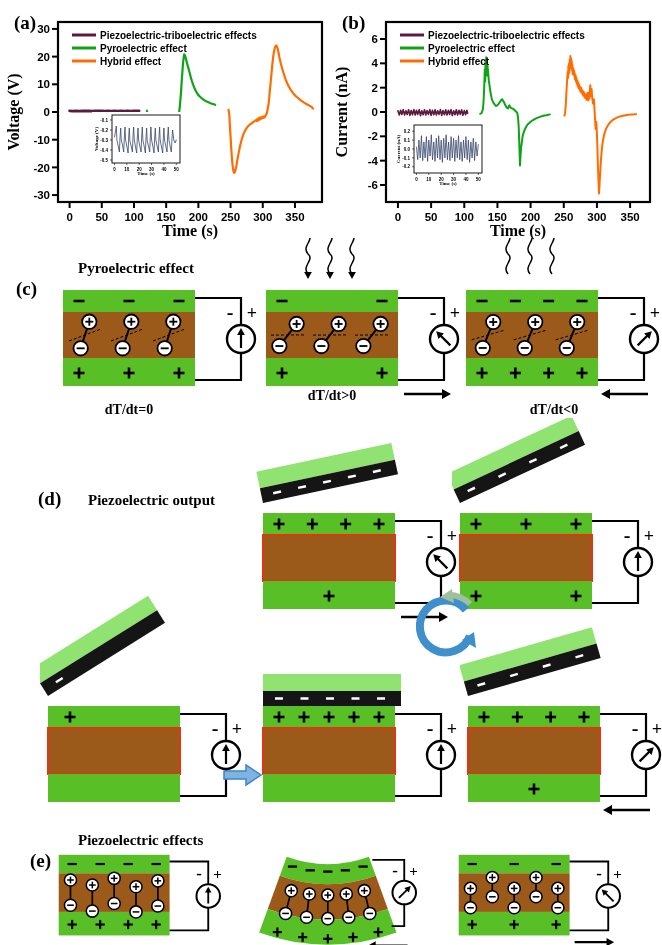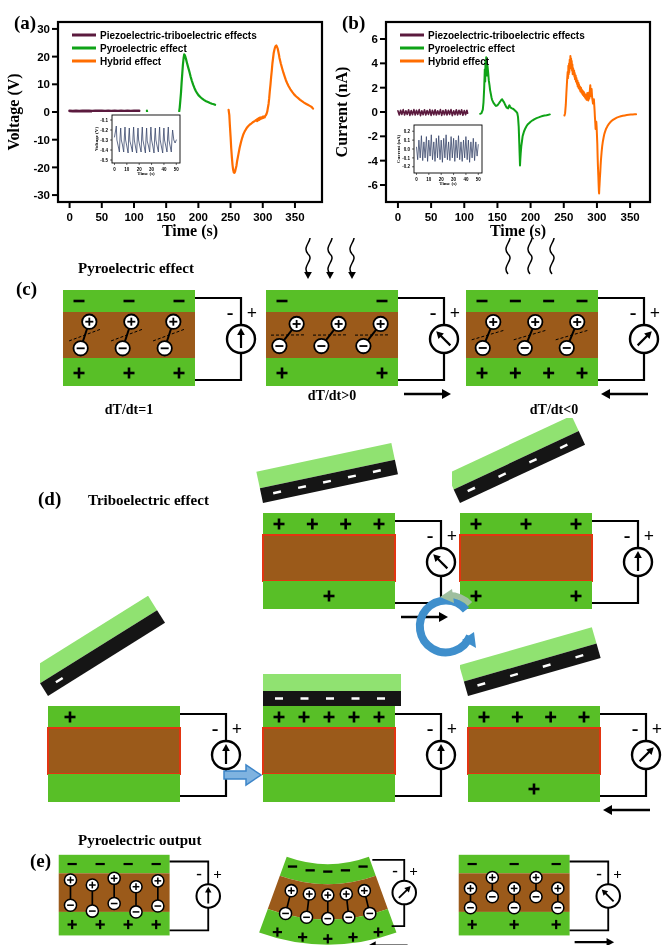--- a/index.html
+++ b/index.html
@@ -318,26 +318,26 @@
         <path d="M 186 115 V 142 H 140" fill="none" stroke="#000" stroke-width="2.2"></path>
         <circle cx="186" cy="101" r="14" fill="#fff" stroke="#000" stroke-width="2.4"></circle>
         <text x="175" y="81" text-anchor="middle" font-size="20" font-weight="bold" font-family="&quot;Liberation Serif&quot;,serif">-</text>
         <text x="197" y="81" text-anchor="middle" font-size="18" font-weight="bold" font-family="&quot;Liberation Serif&quot;,serif">+</text>
         <line x1="179.637" y1="107.363" x2="190.242" y2="96.758" stroke="#000" stroke-width="2.2"></line>
         <polygon points="193.777,93.223 191.54994999999997,100.89395 186.10604999999998,95.45004999999999" fill="#000"></polygon>
         <line x1="190" y1="156" x2="150" y2="156" stroke="#000" stroke-width="2.6"></line>
         <polygon points="143,156 152,151.05 152,160.95" fill="#000"></polygon>
       </g>
     </svg>
-  <div class="dtlabel" style="left:55px;top:402px">dT/dt=1</div>
+  <div class="dtlabel" style="left:55px;top:402px">dT/dt=0</div>
   <div class="dtlabel" style="left:258px;top:388px">dT/dt&gt;0</div>
   <div class="dtlabel" style="left:480px;top:402px">dT/dt&lt;0</div>
 
   <div class="secletter" style="left:38px;top:488px">(d)</div>
-  <div class="sectitle" style="left:88px;top:492px">Triboelectric effect</div>
+  <div class="sectitle" style="left:88px;top:492px">Piezoelectric output</div>
   <svg class="cell" style="left:255px;top:418px" width="230" height="225">
       <g>
         <g transform="rotate(-12 8 85)">
           <rect x="8" y="53" width="138" height="17" fill="#90e271"></rect>
           <rect x="8" y="70" width="138" height="15" fill="#151515"></rect>
           <line x1="20" y1="77.5" x2="28" y2="77.5" stroke="#fff" stroke-width="2.5"></line>
           <line x1="45.5" y1="77.5" x2="53.5" y2="77.5" stroke="#fff" stroke-width="2.5"></line>
           <line x1="71" y1="77.5" x2="79" y2="77.5" stroke="#fff" stroke-width="2.5"></line>
           <line x1="96.5" y1="77.5" x2="104.5" y2="77.5" stroke="#fff" stroke-width="2.5"></line>
           <line x1="122" y1="77.5" x2="130" y2="77.5" stroke="#fff" stroke-width="2.5"></line>
@@ -492,21 +492,21 @@
     <polygon points="68,44 56,52 70,60" fill="#3f8fcc"></polygon>
     <path d="M 64 16 A 30 30 0 0 0 42 7" fill="none" stroke="#9fbf9f" stroke-width="6"></path>
     <polygon points="46,1 34,9 48,15" fill="#9fbf9f"></polygon>
   </svg>
 
   <svg style="position:absolute;left:222px;top:762px" width="42" height="26" viewBox="0 0 42 26">
     <polygon points="2,9 24,9 24,3 39,13 24,23 24,17 2,17" fill="#7fb3e0" stroke="#3d85c8" stroke-width="1.5"></polygon>
   </svg>
 
   <div class="secletter" style="left:30px;top:850px">(e)</div>
-  <div class="sectitle" style="left:78px;top:832px">Pyroelectric output</div>
+  <div class="sectitle" style="left:78px;top:832px">Piezoelectric effects</div>
   <svg class="cell" style="left:52px;top:838px" width="200" height="107">
       <g transform="scale(0.84)">
         <rect x="8" y="20" width="132" height="22" fill="#58bf27"></rect>
         <rect x="8" y="42" width="132" height="46" fill="#9b5a1a"></rect>
         <rect x="8" y="88" width="132" height="28" fill="#58bf27"></rect>
         <line x1="18.5" y1="31" x2="29.5" y2="31" stroke="#000" stroke-width="2.6"></line>
         <line x1="51.833333333333336" y1="31" x2="62.833333333333336" y2="31" stroke="#000" stroke-width="2.6"></line>
         <line x1="85.16666666666667" y1="31" x2="96.16666666666667" y2="31" stroke="#000" stroke-width="2.6"></line>
         <line x1="118.5" y1="31" x2="129.5" y2="31" stroke="#000" stroke-width="2.6"></line>
         <line x1="18.5" y1="103" x2="29.5" y2="103" stroke="#000" stroke-width="2.6"></line>

